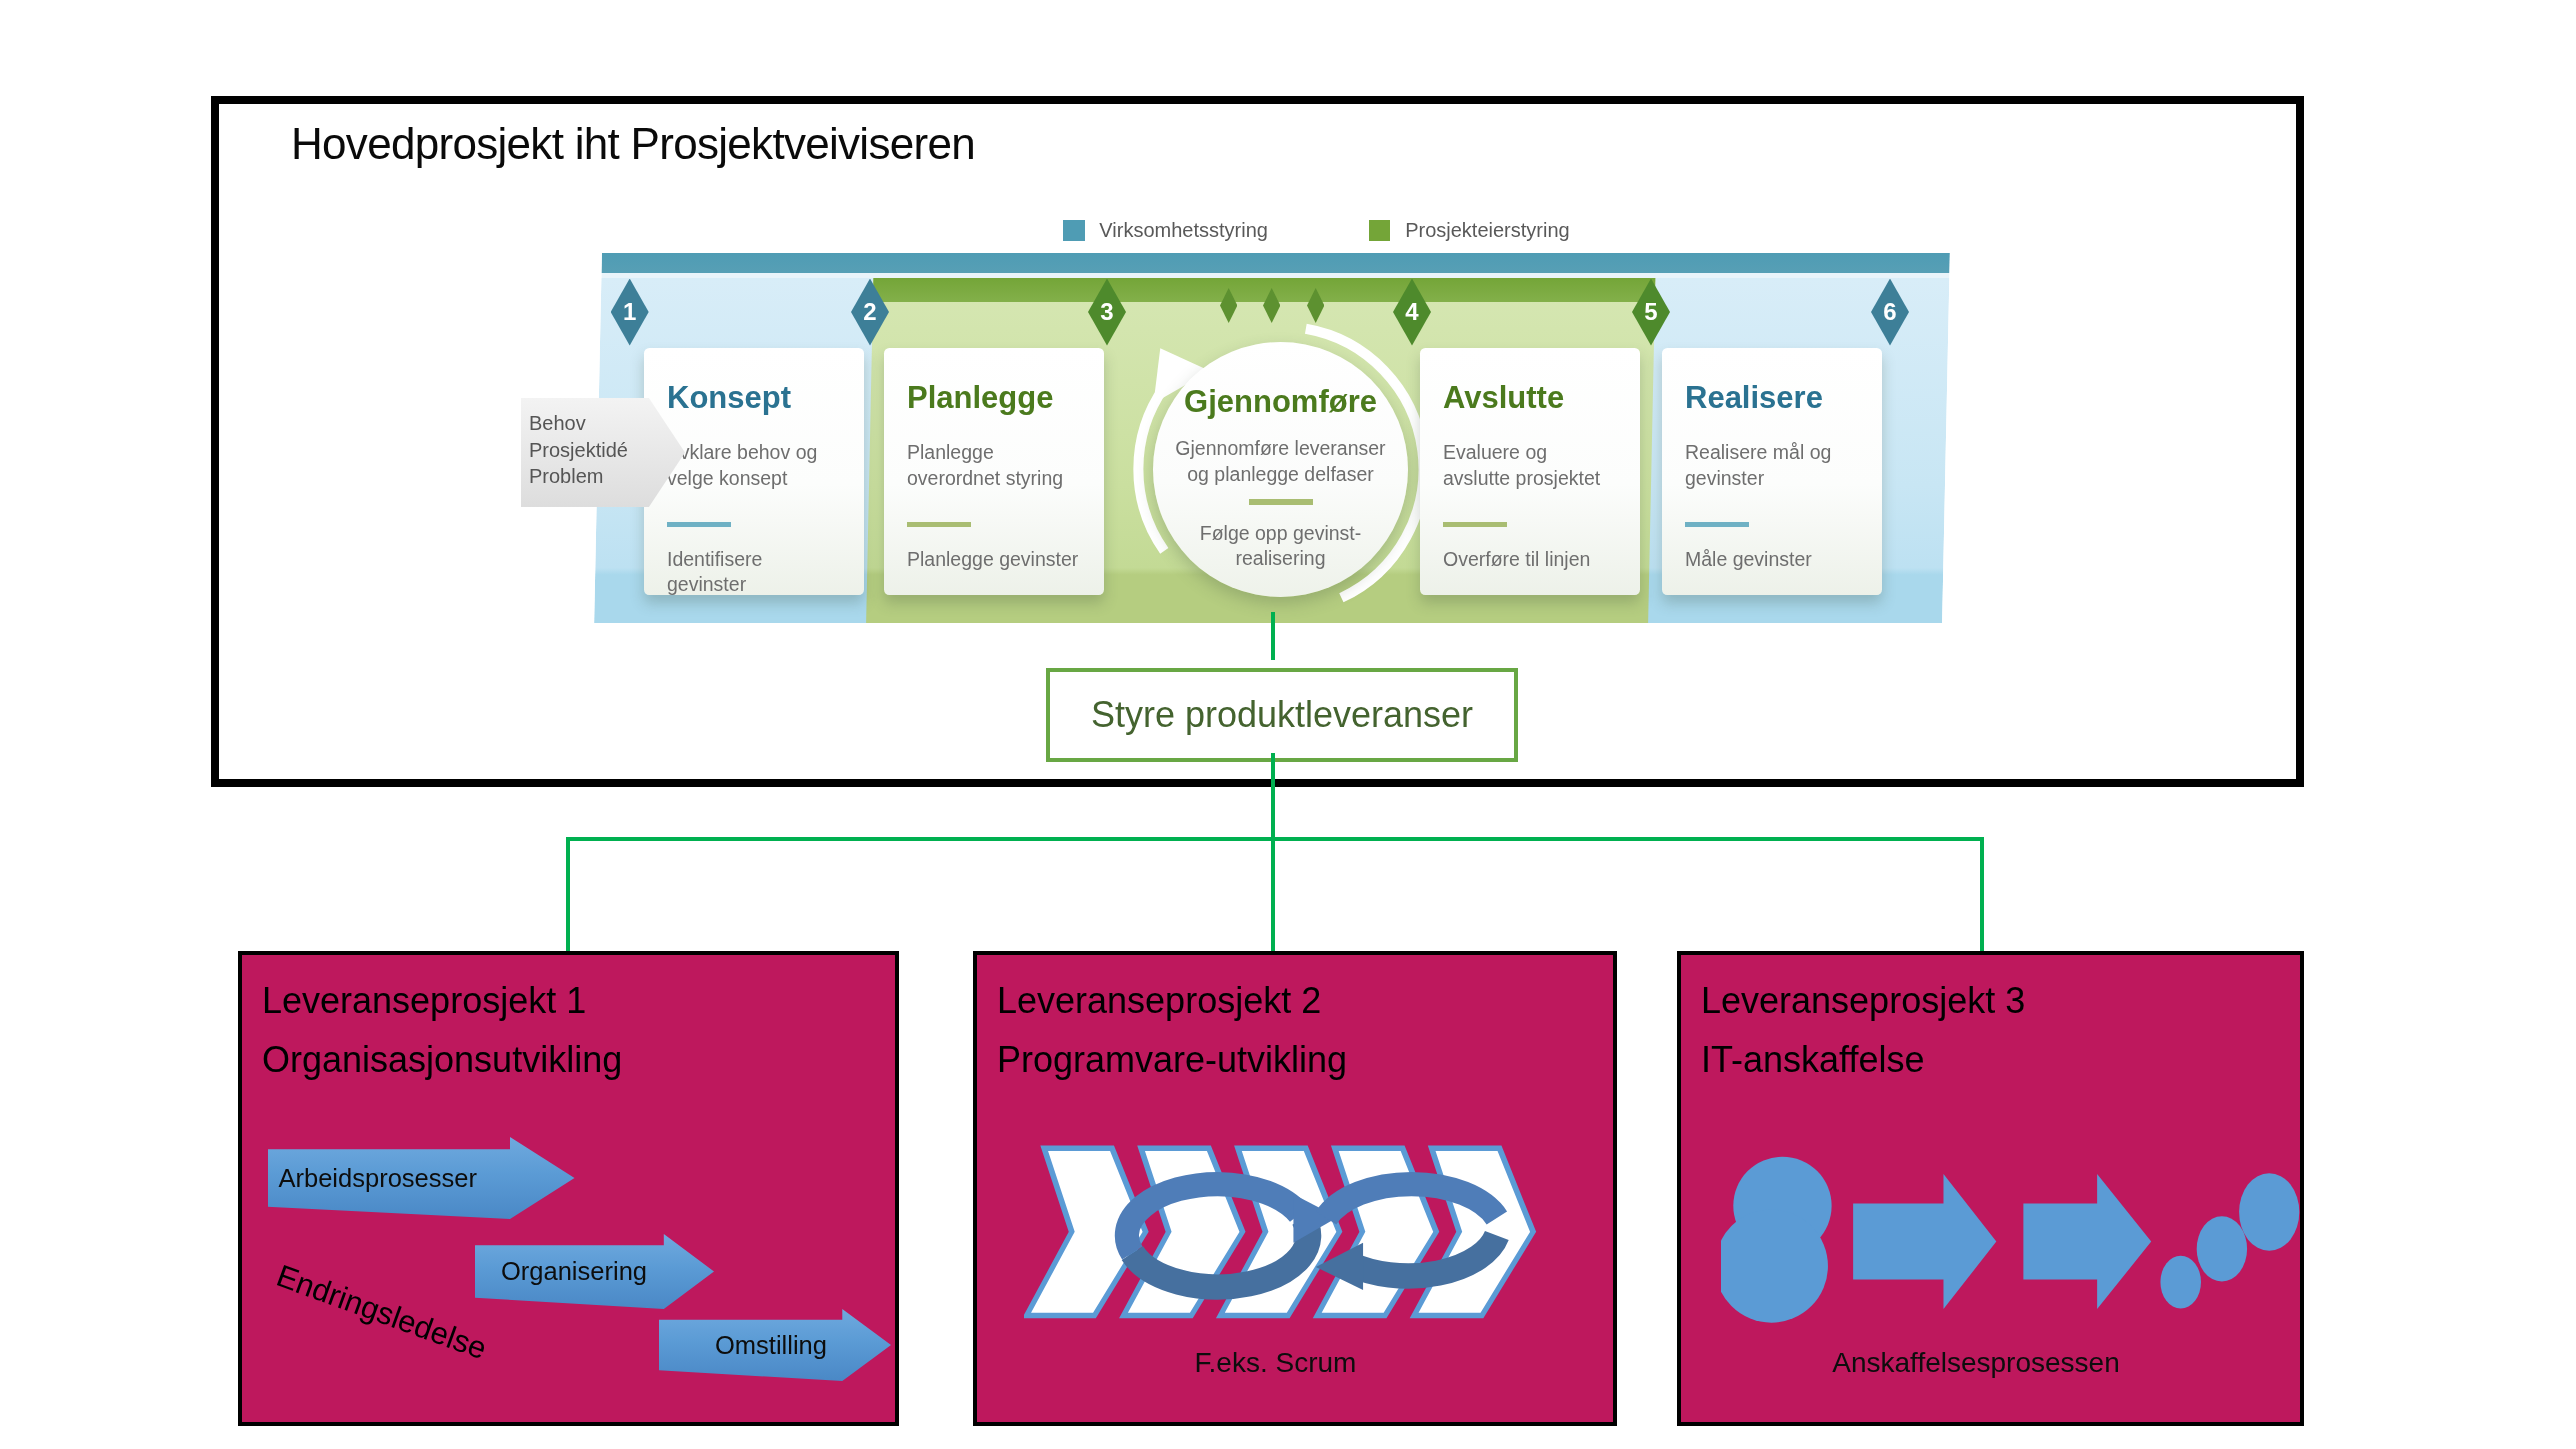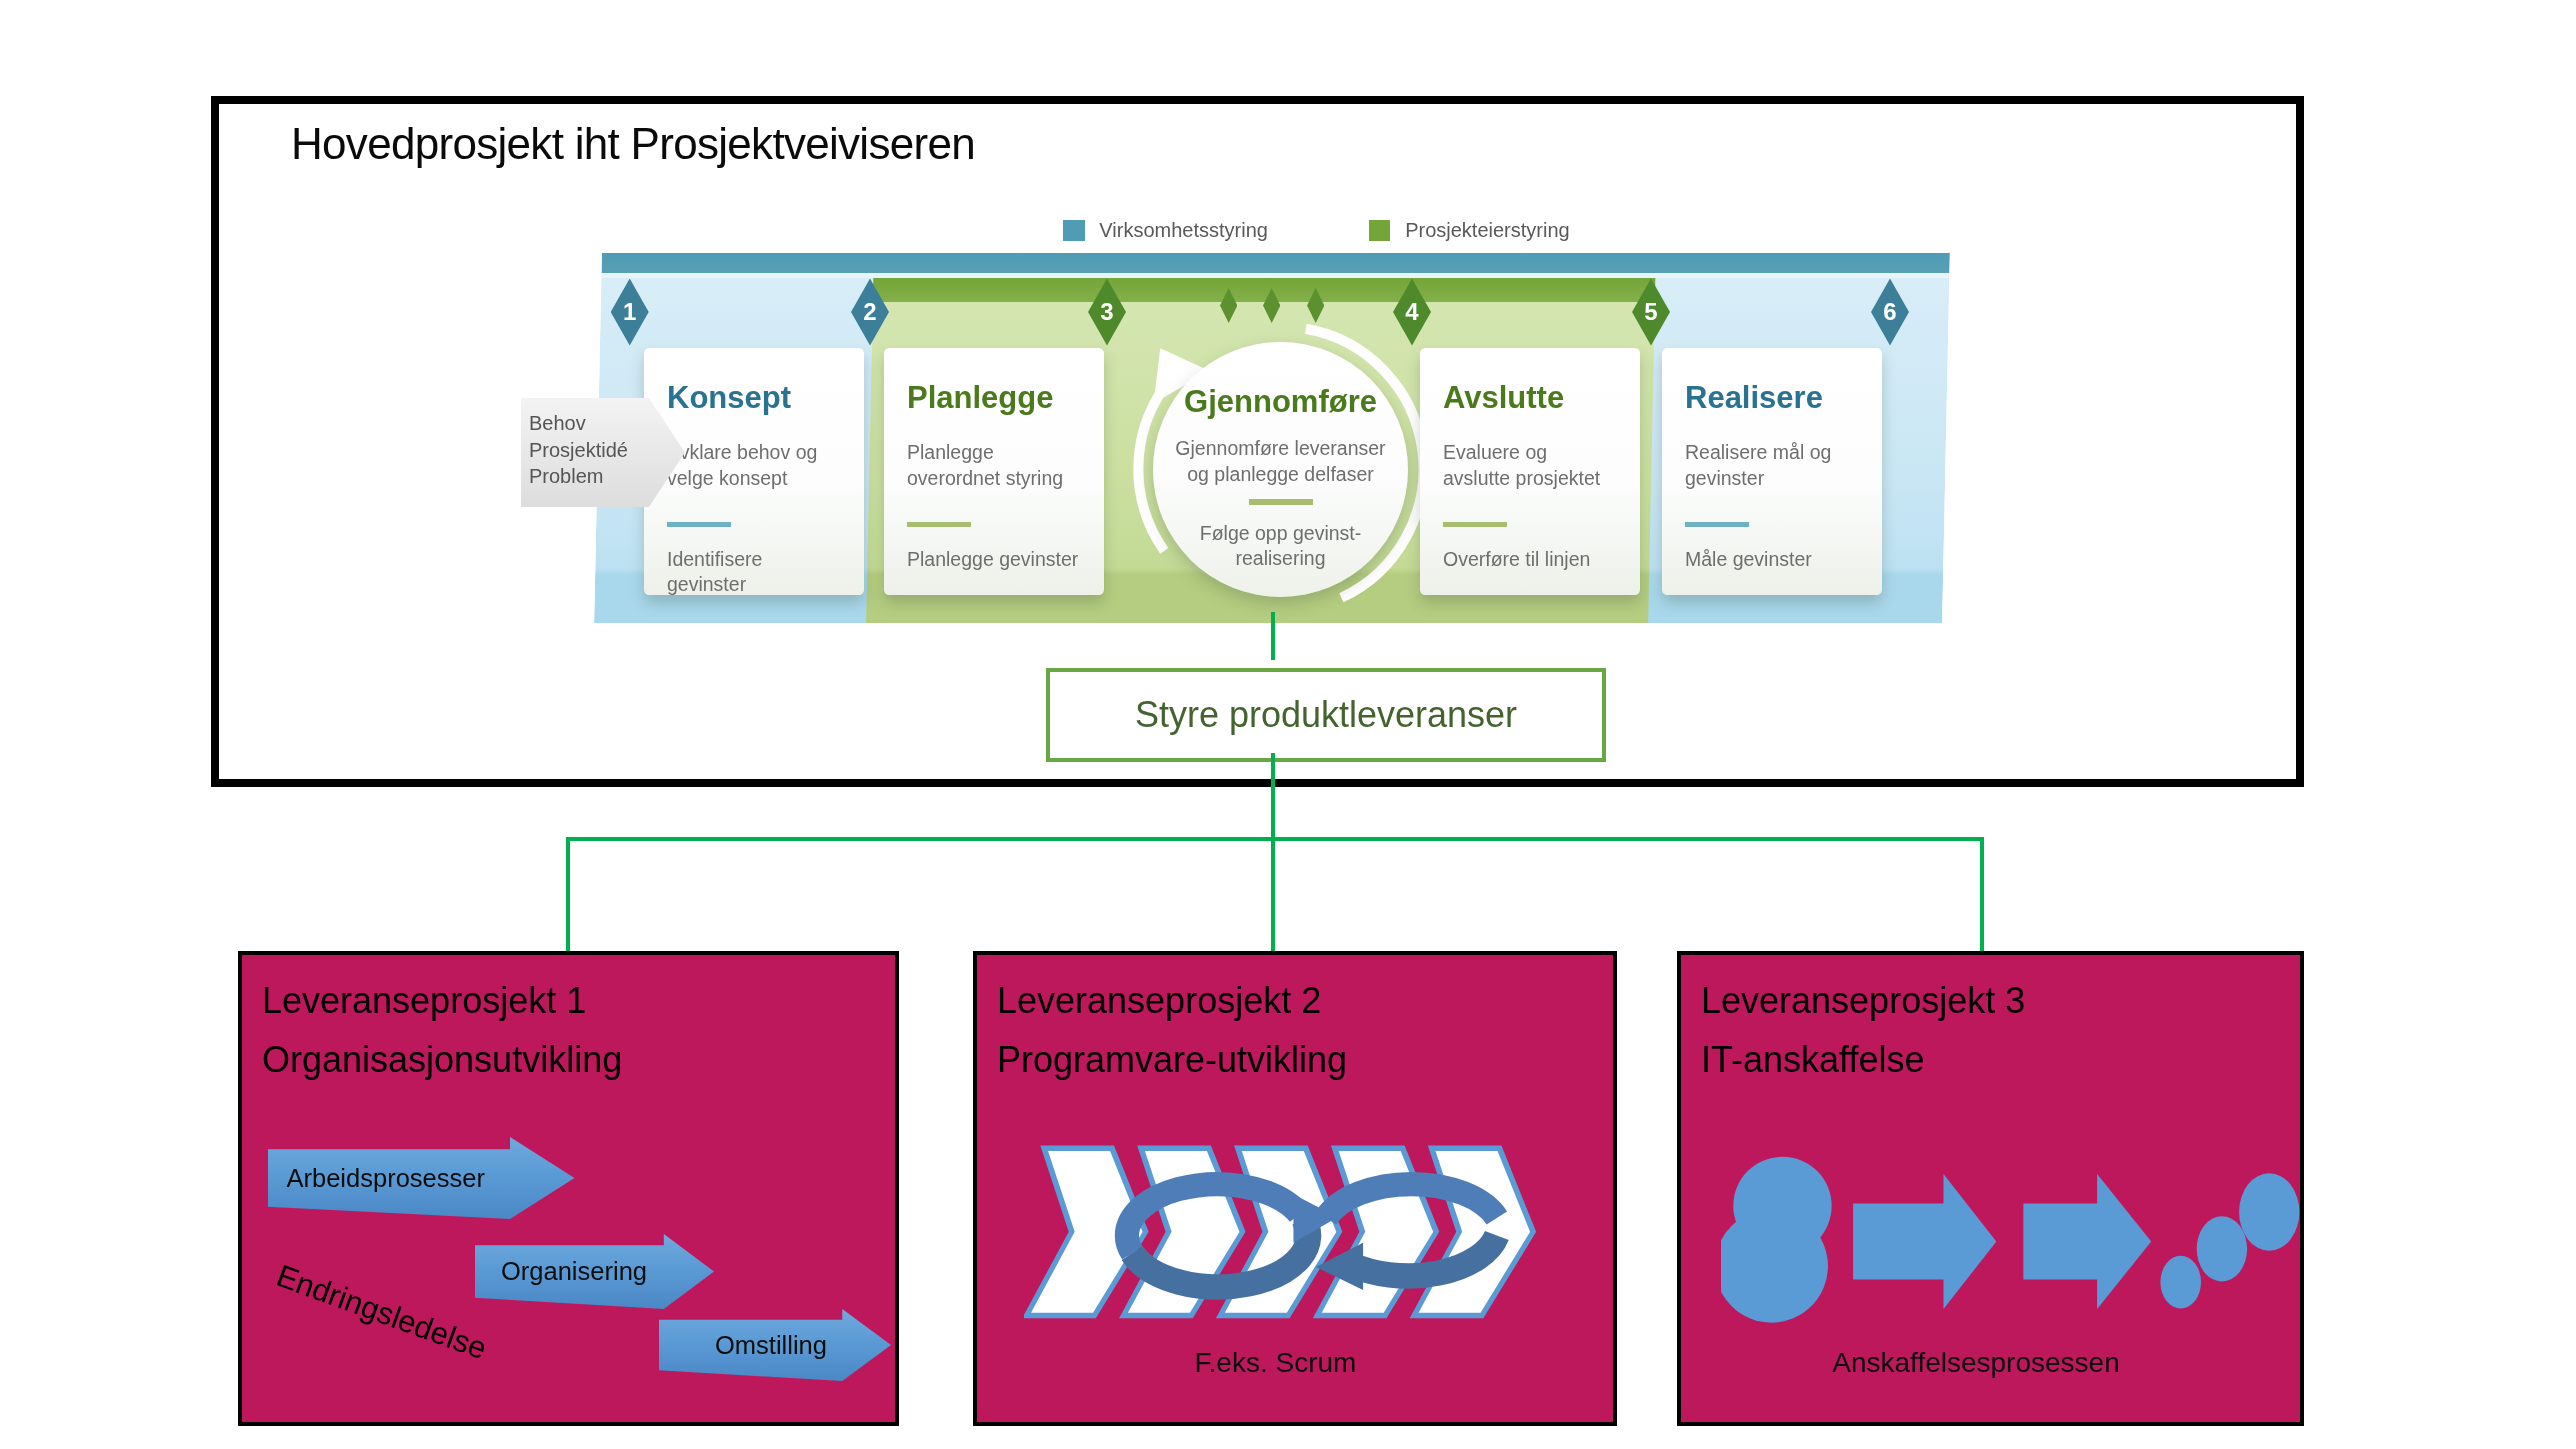--- a/index.html
+++ b/index.html
@@ -57,21 +57,21 @@
     align-items:center;text-align:center;padding-top:42px;box-sizing:border-box;}
   .circle-phase .card-body{min-height:0;width:221px;margin-bottom:0;}
   .circle-phase .card-rule{margin:12px auto 16px;}
   .ring-svg{position:absolute;left:522px;top:55px;pointer-events:none;}
   
   .input-arrow{position:absolute;left:302px;top:294px;width:164px;height:109px;
     background:linear-gradient(180deg,#f3f3f3,#dddddd);
     clip-path:polygon(0 0,78% 0,100% 50%,78% 100%,0 100%);}
   .input-label{position:absolute;left:310px;top:306px;font-size:20px;color:#555;line-height:1.33;}
   
-  .styre-box{position:absolute;left:827px;top:564px;width:560px;height:94px;
+  .styre-box{position:absolute;left:827px;top:564px;width:472px;height:94px;
     border:4px solid var(--styre_border);box-sizing:border-box;display:flex;
     align-items:center;justify-content:center;background:#fff;}
   .styre-label{font-size:36px;color:var(--styre_text);white-space:nowrap;}
   
   .connector{position:absolute;background:var(--connector_green);}
   
   .project-box{position:absolute;top:951px;height:475px;border:4.7px solid #000;
     background:#be185d;box-sizing:border-box;}
   .project-title{position:absolute;left:20px;top:17.4px;font-size:36px;font-weight:400;
     line-height:1.62;color:#000;}
@@ -194,21 +194,21 @@
   <div class="connector" style="left:566px;top:837px;width:1418px;height:4px;"></div>
   <div class="connector" style="left:566px;top:837px;width:4px;height:114px;"></div>
   <div class="connector" style="left:1980px;top:837px;width:4px;height:114px;"></div>
 
   <div class="project-box" style="left:238px;width:661px;">
     <div class="project-title">
       <div>Leveranseprosjekt 1</div>
       <div>Organisasjonsutvikling</div>
     </div>
     <div class="block-arrow" style="left:25.5px;top:182px;width:307px;height:82px;">
-      <span class="arrow-label" style="padding-left:19px;text-align:right;">Arbeidsprosesser</span>
+      <span class="arrow-label" style="padding-left:11px;text-align:right;">Arbeidsprosesser</span>
     </div>
     <div class="block-arrow" style="left:233px;top:279px;width:239px;height:75px;">
       <span class="arrow-label" style="padding-left:26px;">Organisering</span>
     </div>
     <div class="block-arrow" style="left:417px;top:354px;width:199px;height:72px;padding-left:33px;">
       <span class="arrow-label" style="padding-left:23px;">Omstilling</span>
     </div>
     <div class="rotated-label" style="left:42px;top:303px;">Endringsledelse</div>
   </div>
 

